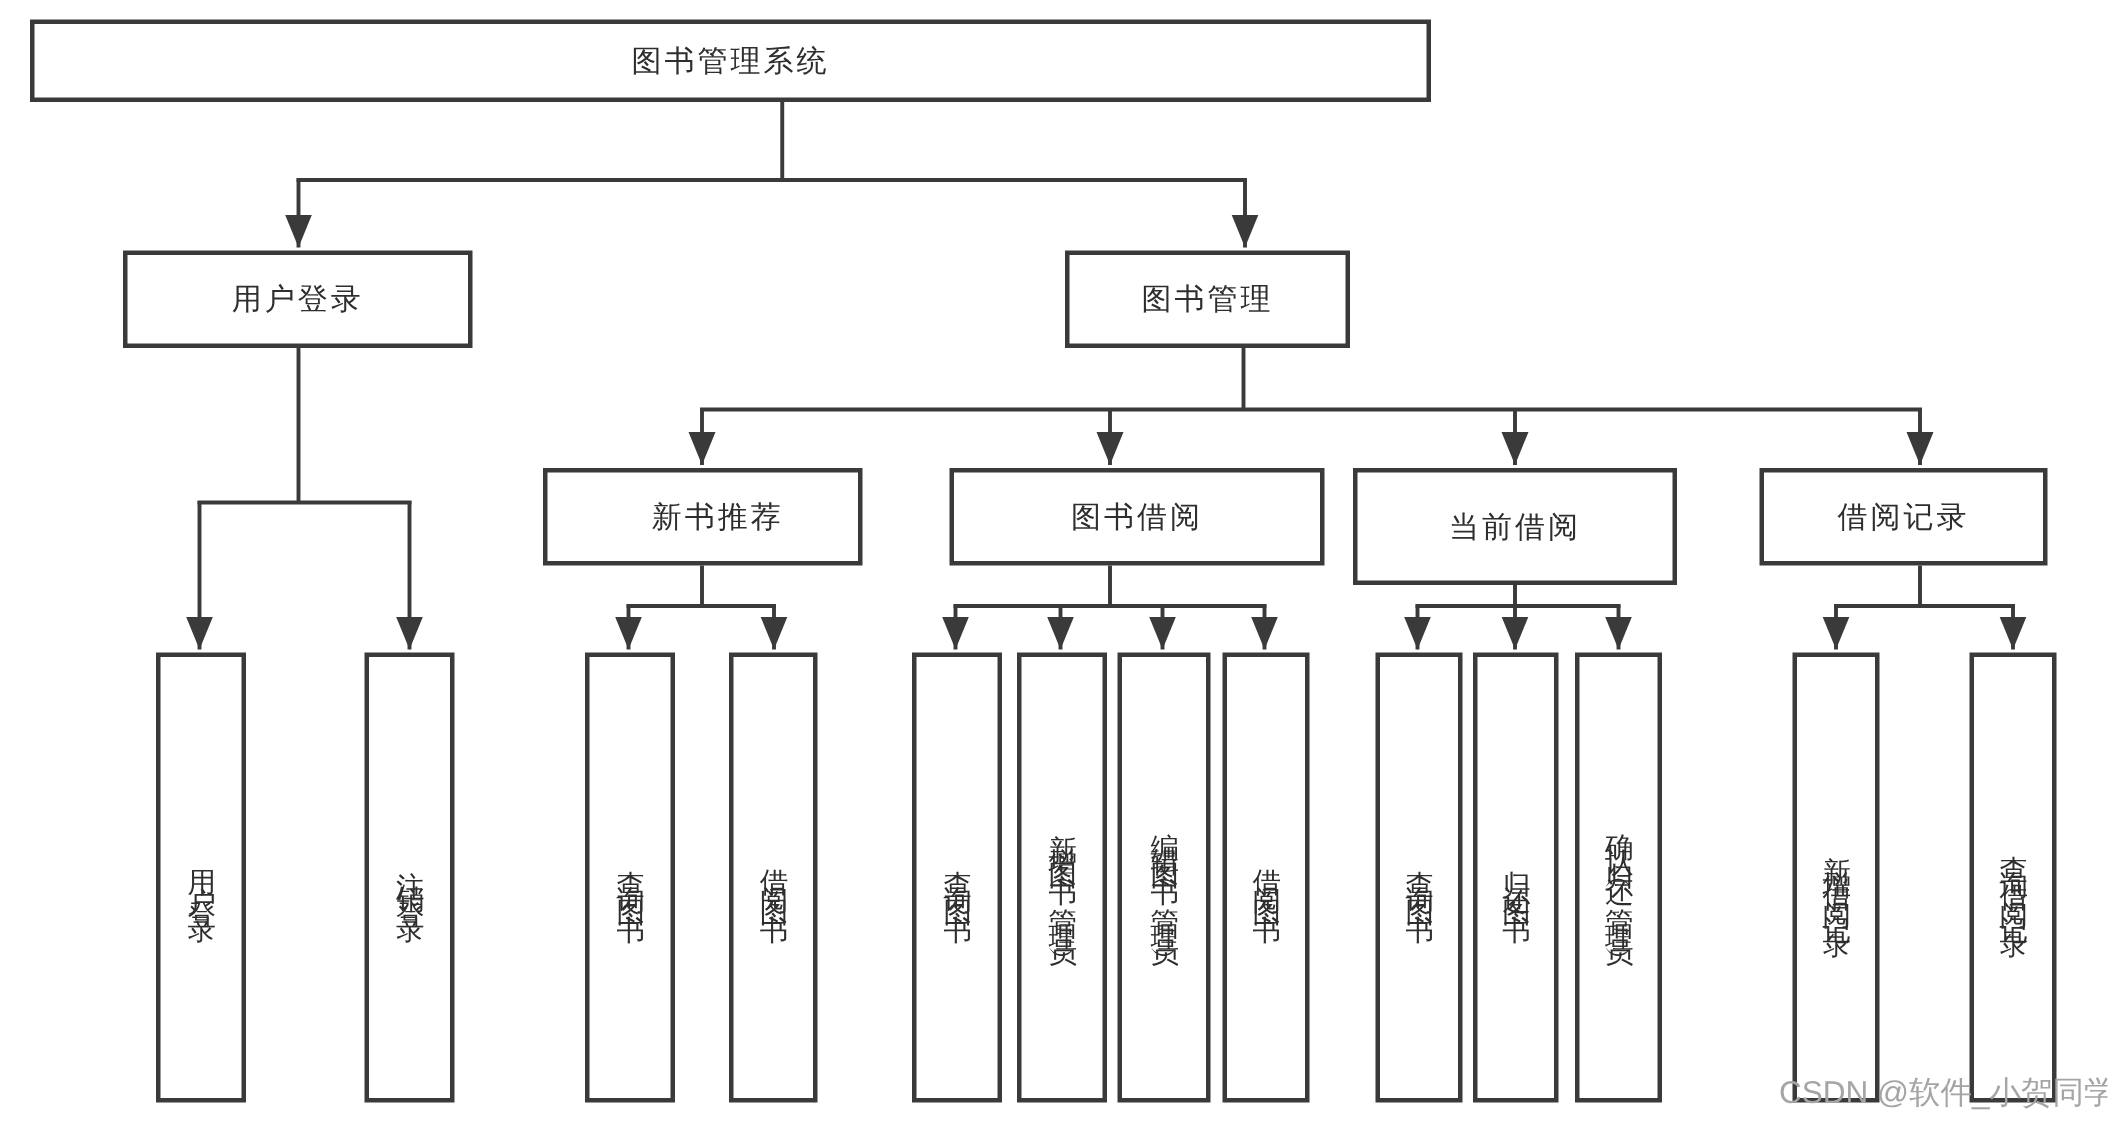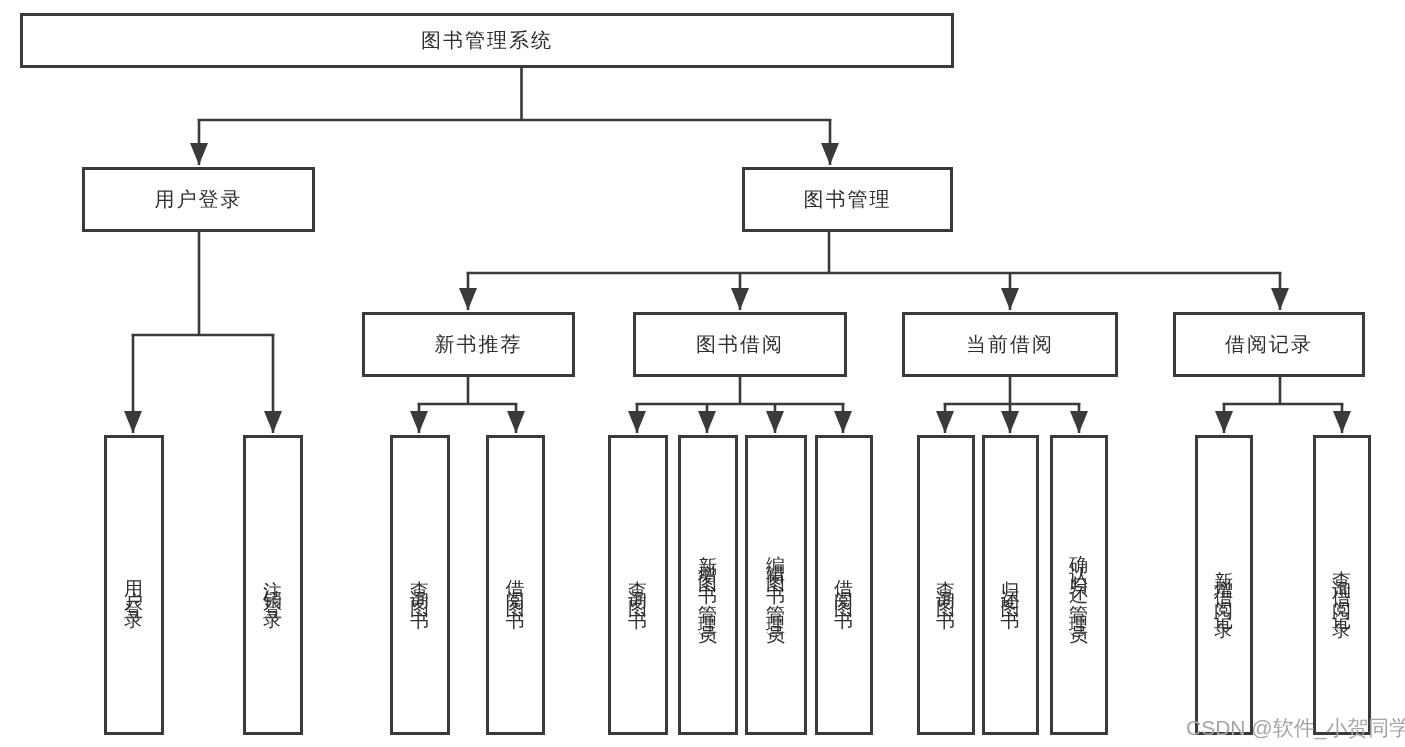--- a/index.html
+++ b/index.html
@@ -100,25 +100,25 @@
   <line class="wire" x1="1079" y1="403" x2="1079" y2="433" marker-end="url(#ah)"></line>
 
   <path class="wire bar" d="M1280,377 V404 M1224,404 H1342"></path>
   <line class="wire" x1="1224" y1="403" x2="1224" y2="433" marker-end="url(#ah)"></line>
   <line class="wire" x1="1342" y1="403" x2="1342" y2="433" marker-end="url(#ah)"></line>
 </svg>
 
 <div class="box h-box" style="left:20px; top:13px; width:934px; height:55px;">图书管理系统</div>
 
 <div class="box h-box" style="left:82px; top:167px; width:233px; height:65px;">用户登录</div>
-<div class="box h-box" style="left:710px; top:167px; width:211px; height:65px;margin-left:32px;">图书管理</div>
+<div class="box h-box" style="left:710px; top:167px; width:190px; height:65px;">图书管理</div>
 
 <div class="box h-box" style="left:362px; top:312px; width:213px; height:65px;padding-left:20px;">新书推荐</div>
-<div class="box h-box" style="left:633px; top:312px; width:214px; height:65px;">图书借阅</div>
-<div class="box h-box" style="left:902px; top:312px; width:216px; height:65px;">当前借阅</div>
+<div class="box h-box" style="left:633px; top:312px; width:250px; height:65px;">图书借阅</div>
+<div class="box h-box" style="left:902px; top:312px; width:216px; height:78px;">当前借阅</div>
 <div class="box h-box" style="left:1173px; top:312px; width:192px; height:65px;">借阅记录</div>
 
 <div class="box v-box" style="left:104px; top:435px; width:60px; height:300px;">用户登录</div>
 <div class="box v-box" style="left:243px; top:435px; width:60px; height:300px;">注销登录</div>
 
 <div class="box v-box" style="left:390px; top:435px; width:60px; height:300px;">查询图书</div>
 <div class="box v-box" style="left:486px; top:435px; width:59px; height:300px;">借阅图书</div>
 
 <div class="box v-box" style="left:608px; top:435px; width:60px; height:300px;">查询图书</div>
 <div class="box v-box" style="left:678px; top:435px; width:60px; height:300px;">新增图书（管理员）</div>

